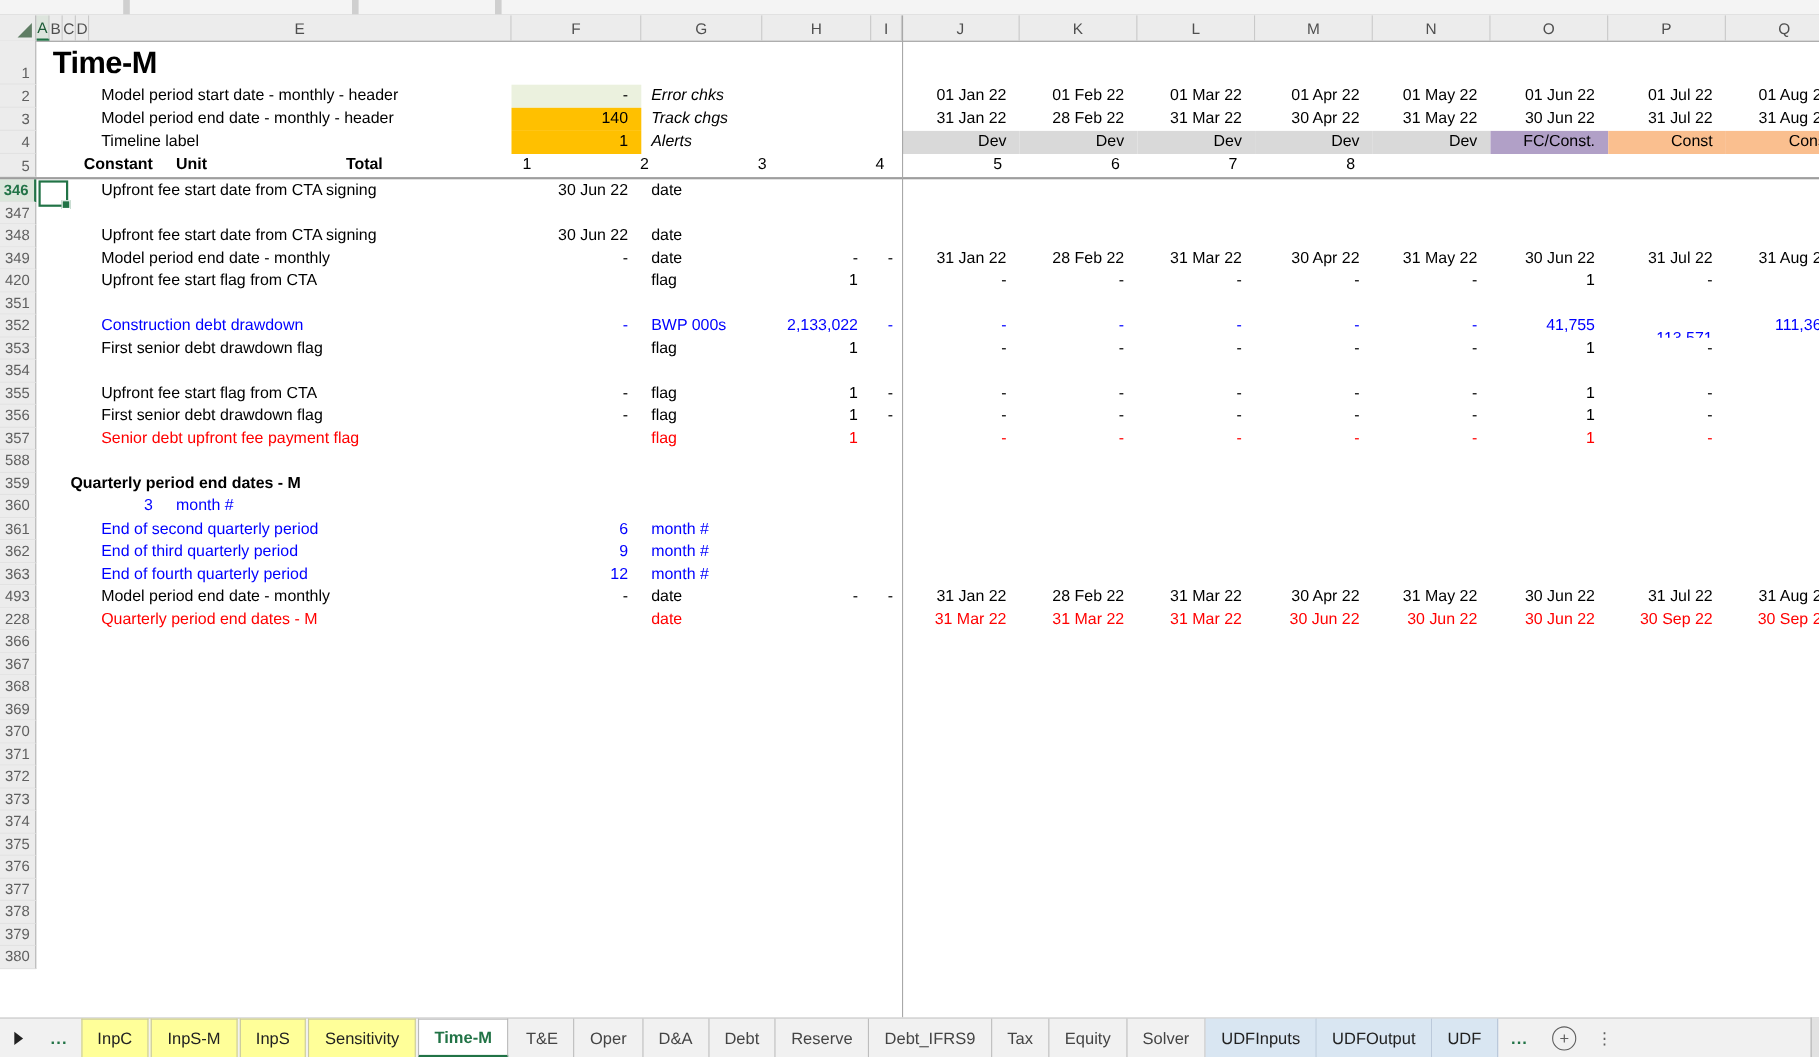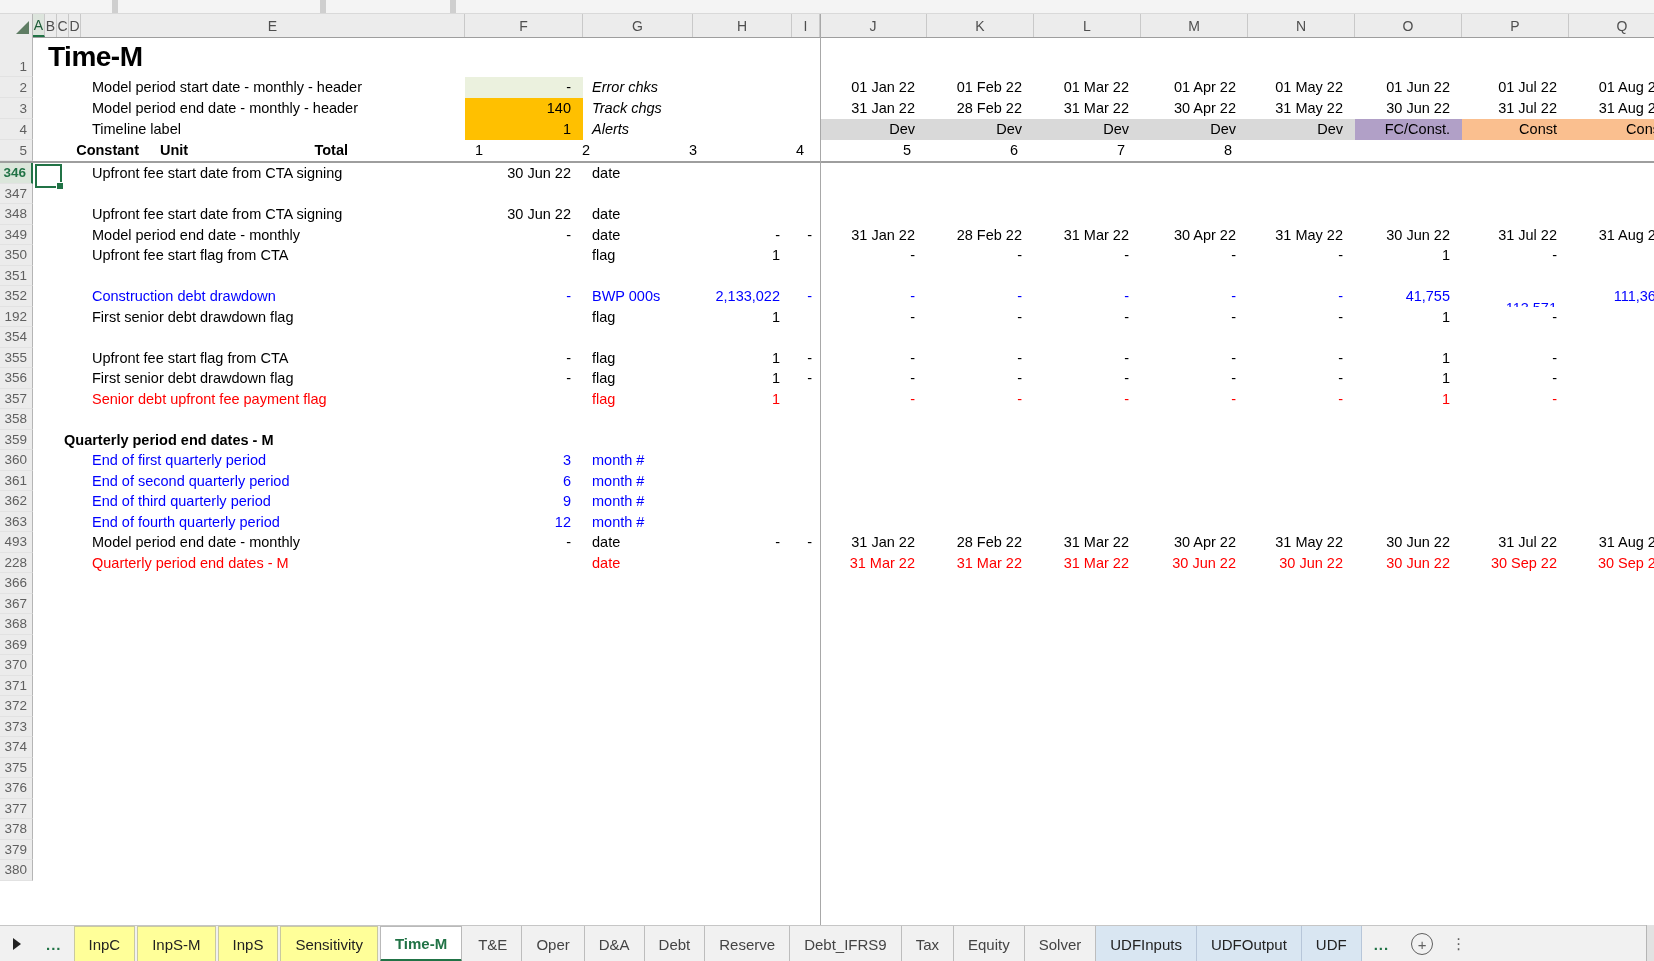--- a/index.html
+++ b/index.html
@@ -191,21 +191,21 @@
         <div class="cell ra" style="width: 107px;">31 Jan 22</div>
         <div class="cell ra" style="width: 107px;">28 Feb 22</div>
         <div class="cell ra" style="width: 107px;">31 Mar 22</div>
         <div class="cell ra" style="width: 107px;">30 Apr 22</div>
         <div class="cell ra" style="width: 107px;">31 May 22</div>
         <div class="cell ra" style="width: 107px;">30 Jun 22</div>
         <div class="cell ra" style="width: 107px;">31 Jul 22</div>
         <div class="cell ra" style="width: 107px;">31 Aug 22</div>
       </div>
       <div class="r">
-        <div class="gut" style="width: 33px;">350</div>
+        <div class="gut" style="width: 33px;">420</div>
         <div class="lab la" style="width: 432px; padding-left: 59px;">Upfront fee start flag from CTA</div>
         <div class="cell ra" style="width: 118px;"></div>
         <div class="cell la" style="width: 110px;">flag</div>
         <div class="cell ra" style="width: 99px;">1</div>
         <div class="cell ra" style="width: 28px; padding-right: 8px;"></div>
         <div class="cell ra" style="width: 107px;">-</div>
         <div class="cell ra" style="width: 107px;">-</div>
         <div class="cell ra" style="width: 107px;">-</div>
         <div class="cell ra" style="width: 107px;">-</div>
         <div class="cell ra" style="width: 107px;">-</div>
@@ -231,21 +231,21 @@
         <div class="cell ra blue" style="width: 107px;">-</div>
         <div class="cell ra blue" style="width: 107px;">-</div>
         <div class="cell ra blue" style="width: 107px;">-</div>
         <div class="cell ra blue" style="width: 107px;">-</div>
         <div class="cell ra blue" style="width: 107px;">-</div>
         <div class="cell ra blue" style="width: 107px;">41,755</div>
         <div class="cell ra blue" style="width: 107px; margin-top: 12px;">113,571</div>
         <div class="cell ra blue" style="width: 107px;">111,366</div>
       </div>
       <div class="r">
-        <div class="gut" style="width: 33px;">192</div>
+        <div class="gut" style="width: 33px;">353</div>
         <div class="lab la" style="width: 432px; padding-left: 59px;">First senior debt drawdown flag</div>
         <div class="cell ra" style="width: 118px;"></div>
         <div class="cell la" style="width: 110px;">flag</div>
         <div class="cell ra" style="width: 99px;">1</div>
         <div class="cell ra" style="width: 28px; padding-right: 8px;"></div>
         <div class="cell ra" style="width: 107px;">-</div>
         <div class="cell ra" style="width: 107px;">-</div>
         <div class="cell ra" style="width: 107px;">-</div>
         <div class="cell ra" style="width: 107px;">-</div>
         <div class="cell ra" style="width: 107px;">-</div>
@@ -303,38 +303,37 @@
         <div class="cell ra red" style="width: 107px;">-</div>
         <div class="cell ra red" style="width: 107px;">-</div>
         <div class="cell ra red" style="width: 107px;">-</div>
         <div class="cell ra red" style="width: 107px;">-</div>
         <div class="cell ra red" style="width: 107px;">-</div>
         <div class="cell ra red" style="width: 107px;">1</div>
         <div class="cell ra red" style="width: 107px;">-</div>
         <div class="cell ra red" style="width: 107px;"></div>
       </div>
       <div class="r">
-        <div class="gut" style="width: 33px;">358</div>
+        <div class="gut" style="width: 33px;">588</div>
         <div class="lab la" style="width: 432px; padding-left: 59px;"></div>
         <div class="cell ra" style="width: 118px;"></div>
         <div class="cell la" style="width: 110px;"></div>
         <div class="cell ra" style="width: 99px;"></div>
         <div class="cell ra" style="width: 28px; padding-right: 8px;"></div>
       </div>
       <div class="r">
         <div class="gut" style="width: 33px;">359</div>
         <div class="lab la bold" style="width: 432px; padding-left: 31px;">Quarterly period end dates - M</div>
         <div class="cell ra" style="width: 118px;"></div>
         <div class="cell la" style="width: 110px;"></div>
         <div class="cell ra" style="width: 99px;"></div>
         <div class="cell ra" style="width: 28px; padding-right: 8px;"></div>
       </div>
       <div class="r">
         <div class="gut" style="width: 33px;">360</div>
-        <div class="lab la blue" style="width: 432px; padding-left: 59px;">End of first quarterly period</div>
         <div class="cell ra blue" style="width: 118px;">3</div>
         <div class="cell la blue" style="width: 110px;">month #</div>
         <div class="cell ra blue" style="width: 99px;"></div>
         <div class="cell ra blue" style="width: 28px; padding-right: 8px;"></div>
       </div>
       <div class="r">
         <div class="gut" style="width: 33px;">361</div>
         <div class="lab la blue" style="width: 432px; padding-left: 59px;">End of second quarterly period</div>
         <div class="cell ra blue" style="width: 118px;">6</div>
         <div class="cell la blue" style="width: 110px;">month #</div>

